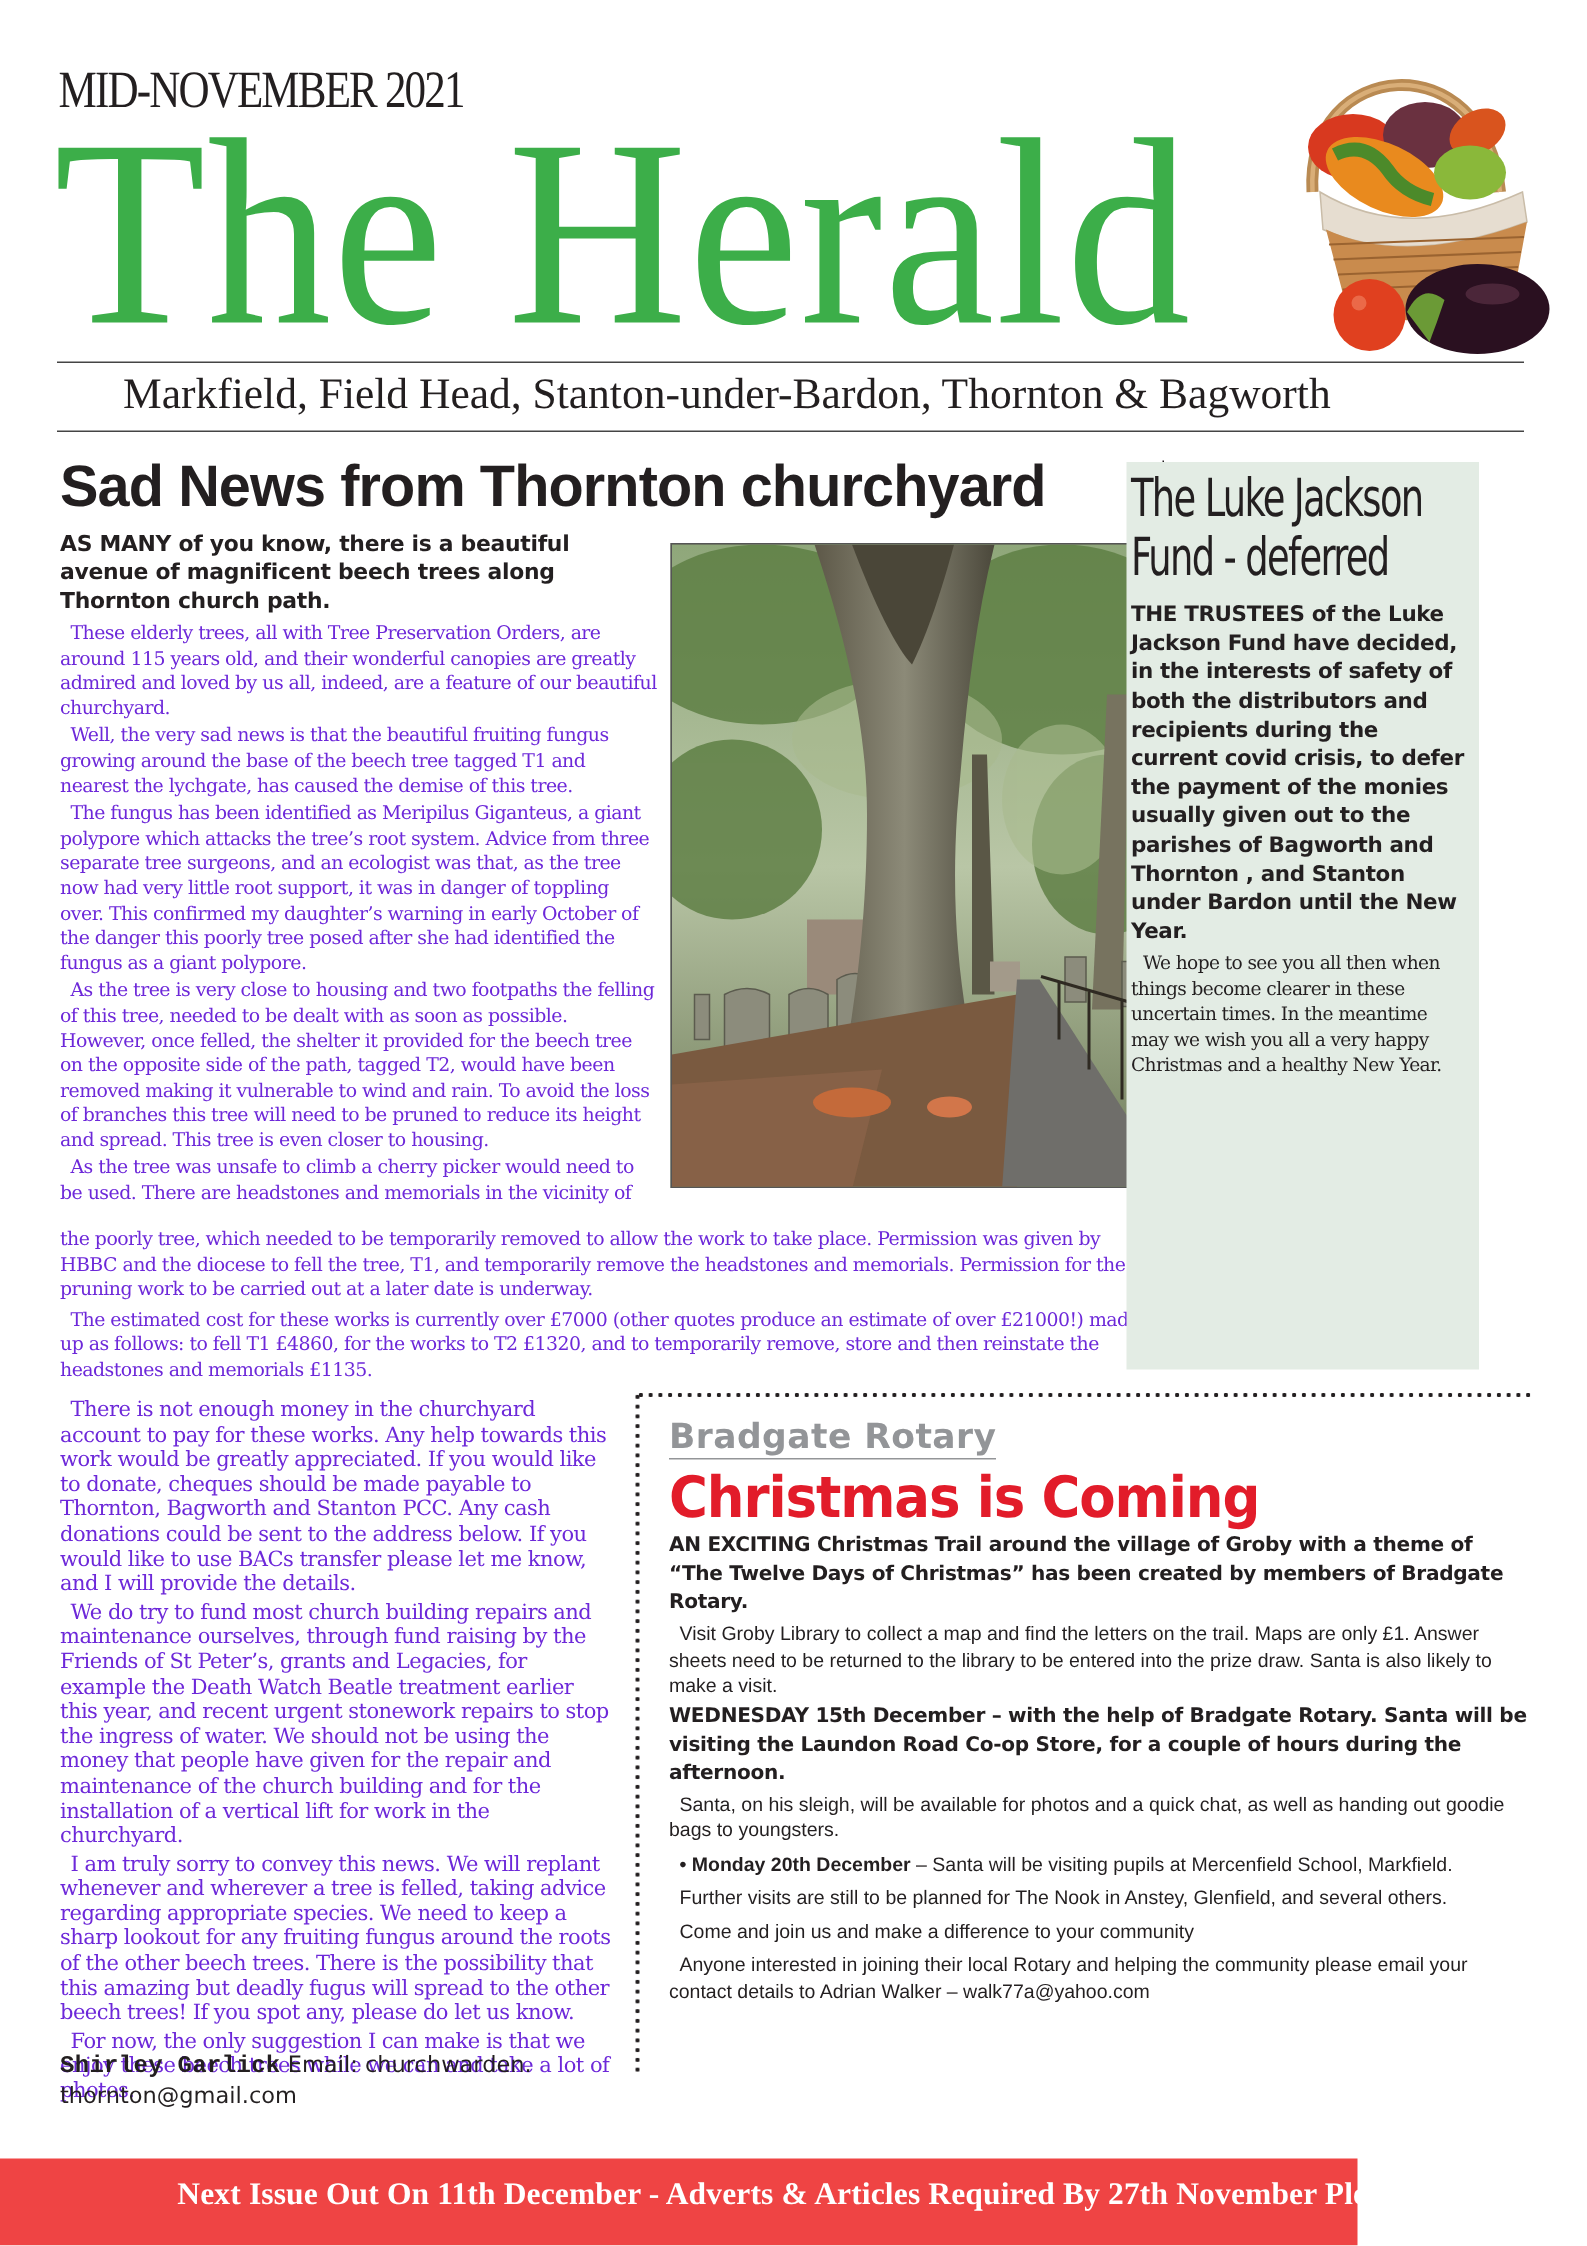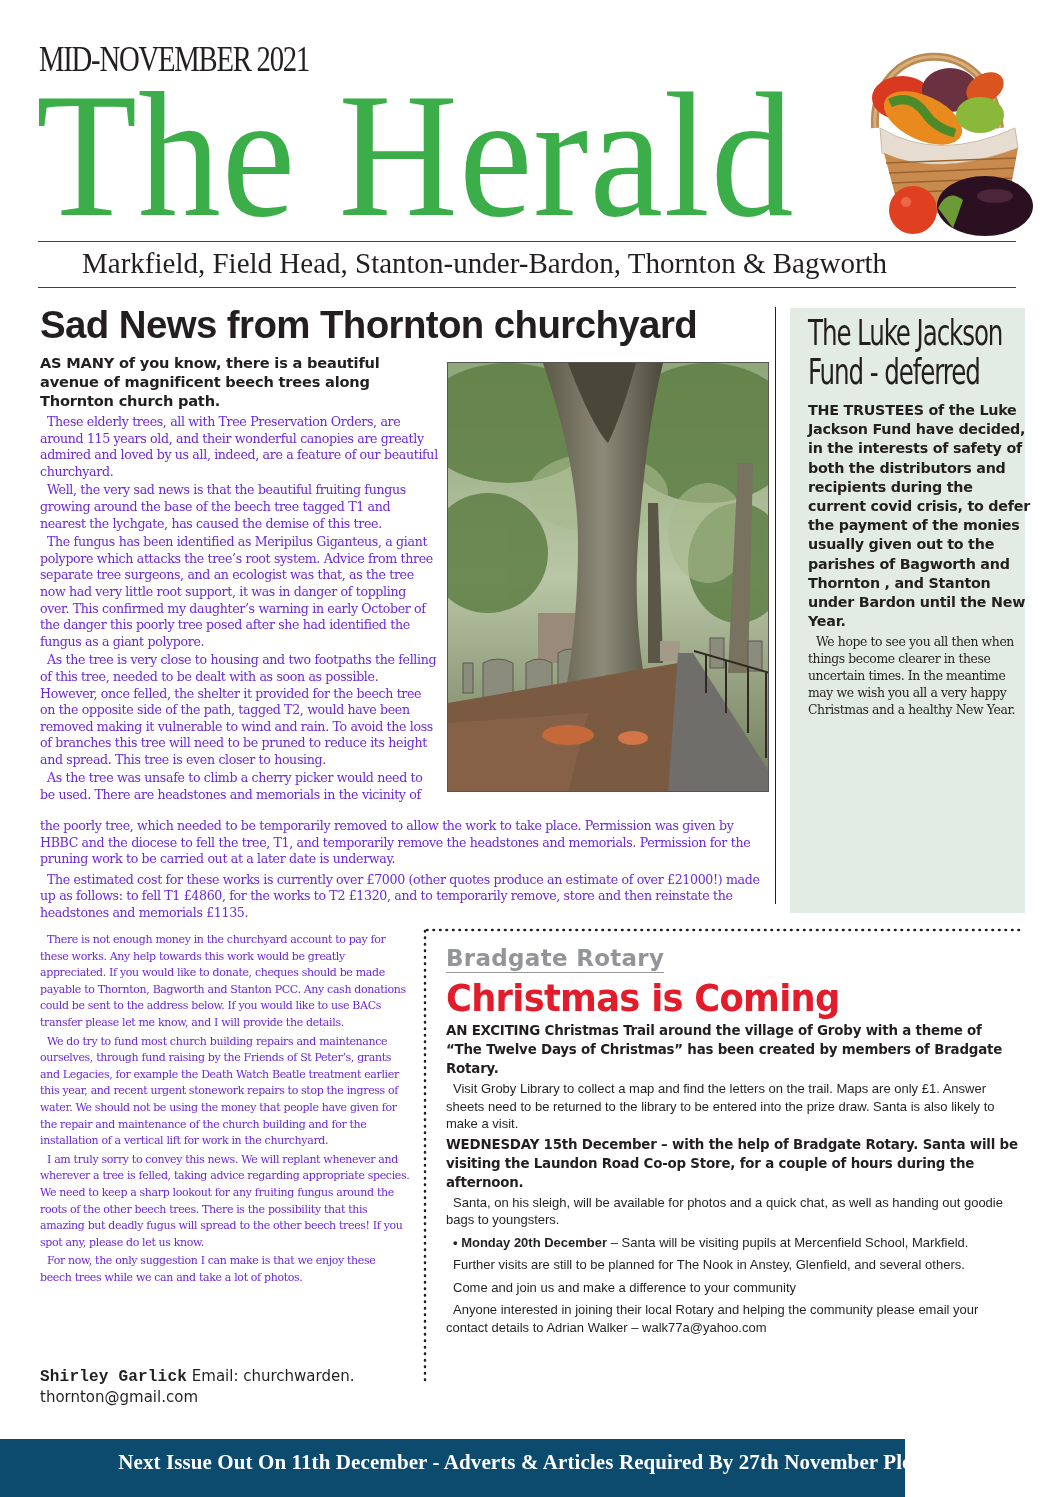--- a/index.html
+++ b/index.html
@@ -16,28 +16,28 @@
   .basket { position: absolute; left: 820px; top: 18px; width: 215px; width: 220px; height: 220px; }
 
   
   .headline { position: absolute; left: 40px; top: 303px; font-family: "Liberation Sans", sans-serif; font-weight: bold; font-size: 39px; color: #231f20; white-space: nowrap; letter-spacing: -0.6px; transform: scaleX(0.985); transform-origin: left top; }
   .lead { position: absolute; left: 40px; top: 353px; width: 360px; font-family: "DejaVu Sans", sans-serif; font-weight: bold; font-size: 14.6px; line-height: 19px; color: #231f20; letter-spacing: -0.2px; }
   .body-col { position: absolute; font-family: "DejaVu Serif", serif; font-size: 12.6px; line-height: 16.6px; color: #6d28d9; letter-spacing: -0.35px; }
   .body-col p { text-indent: 7px; margin-bottom: 2px; }
   .col-a { left: 40px; top: 414px; width: 398px; }
   .col-wide { left: 40px; top: 818px; width: 730px; }
   .col-wide p { margin-bottom: 4px; }
-  .col-c { left: 40px; top: 932px; width: 370px; font-size: 11px; line-height: 16.6px; }
+  .col-c { left: 40px; top: 932px; width: 370px; font-size: 14px; line-height: 16.6px; }
 
   .photo { position: absolute; left: 447px; top: 362px; width: 322px; height: 430px; border: 1px solid #555; overflow: hidden; background: #7e8f6a; }
 
   .vrule { position: absolute; left: 775px; top: 307px; width: 1px; height: 597px; background: #231f20; }
 
   
-  .sidebar { position: absolute; left: 790px; top: 308px; width: 235px; height: 605px; background: #e3ece4; padding: 6px 0 0 18px; }
+  .sidebar { position: absolute; left: 751px; top: 308px; width: 235px; height: 605px; background: #e3ece4; padding: 6px 0 0 3px; }
   .sidebar-title { font-family: "DejaVu Sans Condensed", "DejaVu Sans", sans-serif; font-weight: normal; font-size: 35px; line-height: 39px; color: #231f20; letter-spacing: -1.4px; transform: scaleX(0.78); transform-origin: left top; width: 290px; }
   .sidebar-lead { margin-top: 9px; font-family: "DejaVu Sans", sans-serif; font-weight: bold; font-size: 14.3px; line-height: 19.2px; color: #231f20; letter-spacing: -0.25px; width: 222px; }
   .sidebar-body { margin-top: 3px; font-family: "DejaVu Serif", serif; font-size: 12.4px; line-height: 16.8px; color: #231f20; letter-spacing: -0.4px; width: 222px; }
   .sidebar-body p { text-indent: 8px; margin-bottom: 3px; }
 
   
   .dots-h { position: absolute; left: 424px; top: 928px; width: 598px; height: 4px; background-image: radial-gradient(circle, #231f20 1.3px, transparent 1.6px); background-size: 6.5px 4px; background-repeat: repeat-x; }
   .dots-v { position: absolute; left: 423px; top: 928px; width: 4px; height: 455px; background-image: radial-gradient(circle, #231f20 1.3px, transparent 1.6px); background-size: 4px 6.5px; background-repeat: repeat-y; }
   .rotary { position: absolute; left: 446px; top: 944px; width: 580px; }
   .rotary-kicker { font-family: "DejaVu Sans", sans-serif; font-weight: bold; font-size: 23px; color: #939598; border-bottom: 1.5px solid #939598; display: inline-block; line-height: 28px; letter-spacing: 0.3px; }
@@ -46,21 +46,21 @@
   .rotary-lead { font-family: "DejaVu Sans", sans-serif; font-weight: bold; font-size: 13.4px; line-height: 19px; color: #231f20; letter-spacing: -0.2px; width: 572px; }
   .rotary-body { margin-top: 2px; font-family: "Liberation Sans", sans-serif; font-size: 13px; line-height: 17.5px; color: #231f20; width: 575px; }
   .rotary-body p { text-indent: 7px; margin-bottom: 2px; }
   .rotary-body b { font-weight: bold; }
   .sub2 { margin-top: 4px; }
   .rotary-items p { margin-bottom: 5px; }
 
   .signoff { position: absolute; left: 40px; top: 1366px; width: 370px; font-family: "DejaVu Sans", sans-serif; font-size: 15px; line-height: 20px; color: #231f20; }
   .signoff-name { font-family: Liberation Mono, monospace; font-weight: bold; font-size: 16px; letter-spacing: 0.2px; }
 
-  .footer { position: absolute; left: 0; top: 1439px; width: 905px; height: 58px; background: #0c4a6e; }
+  .footer { position: absolute; left: 0; top: 1439px; width: 905px; height: 58px; background: #ef4444; }
   .footer-text { position: absolute; left: 0; top: 11px; width: 1058px; text-align: center; font-family: "Liberation Serif", serif; font-weight: bold; font-size: 21px; color: #ffffff; letter-spacing: 0.1px; white-space: nowrap; }
 </style>
 </head>
 <body>
 
 <div class="masthead-date">MID-NOVEMBER 2021</div>
 <div class="masthead-title">The Herald</div>
 
 <div class="basket">
   <svg width="220" height="220" viewBox="0 0 220 220">

